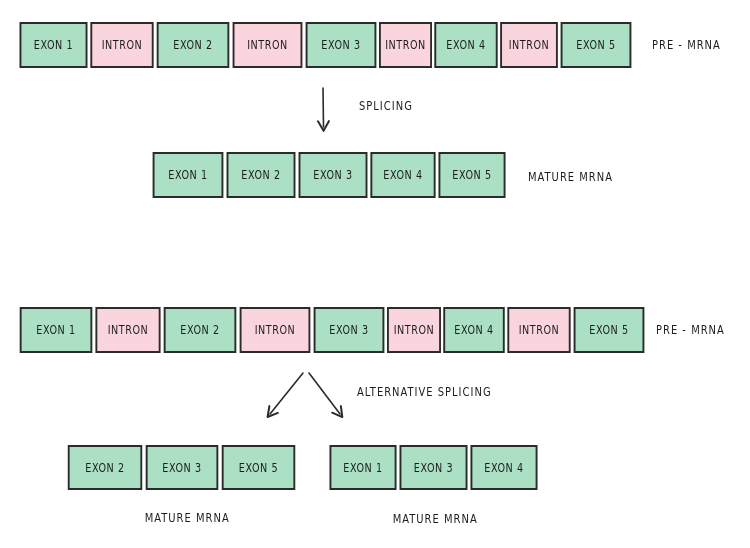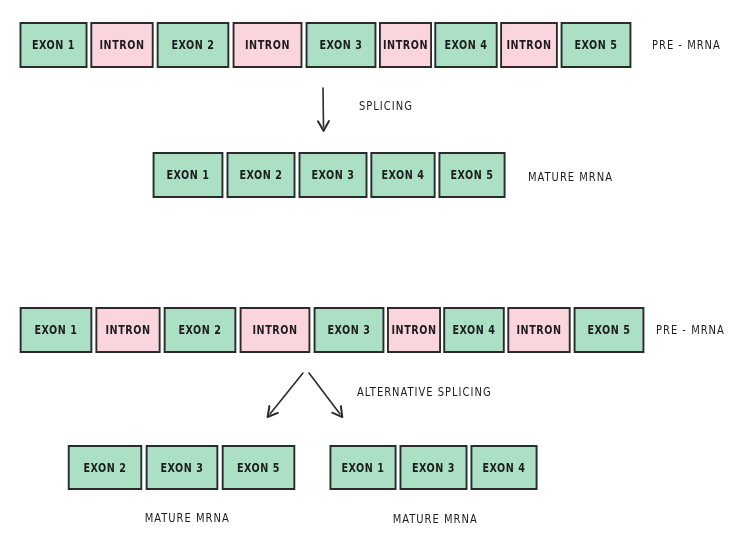--- a/index.html
+++ b/index.html
@@ -15,21 +15,20 @@
     background: #ffffff;
     font-family: "DejaVu Sans", sans-serif;
     overflow: hidden;
   }
 
   
   .bar {
     position: absolute;
     display: flex;
     box-sizing: border-box;
-    font-weight: bold;
   }
   .seg {
     box-sizing: border-box;
     border: 2px solid #2b2b2b;
     margin-left: -2px;
     display: flex;
     align-items: center;
     justify-content: center;
     font-size: 11.5px;
     letter-spacing: 0.6px;

